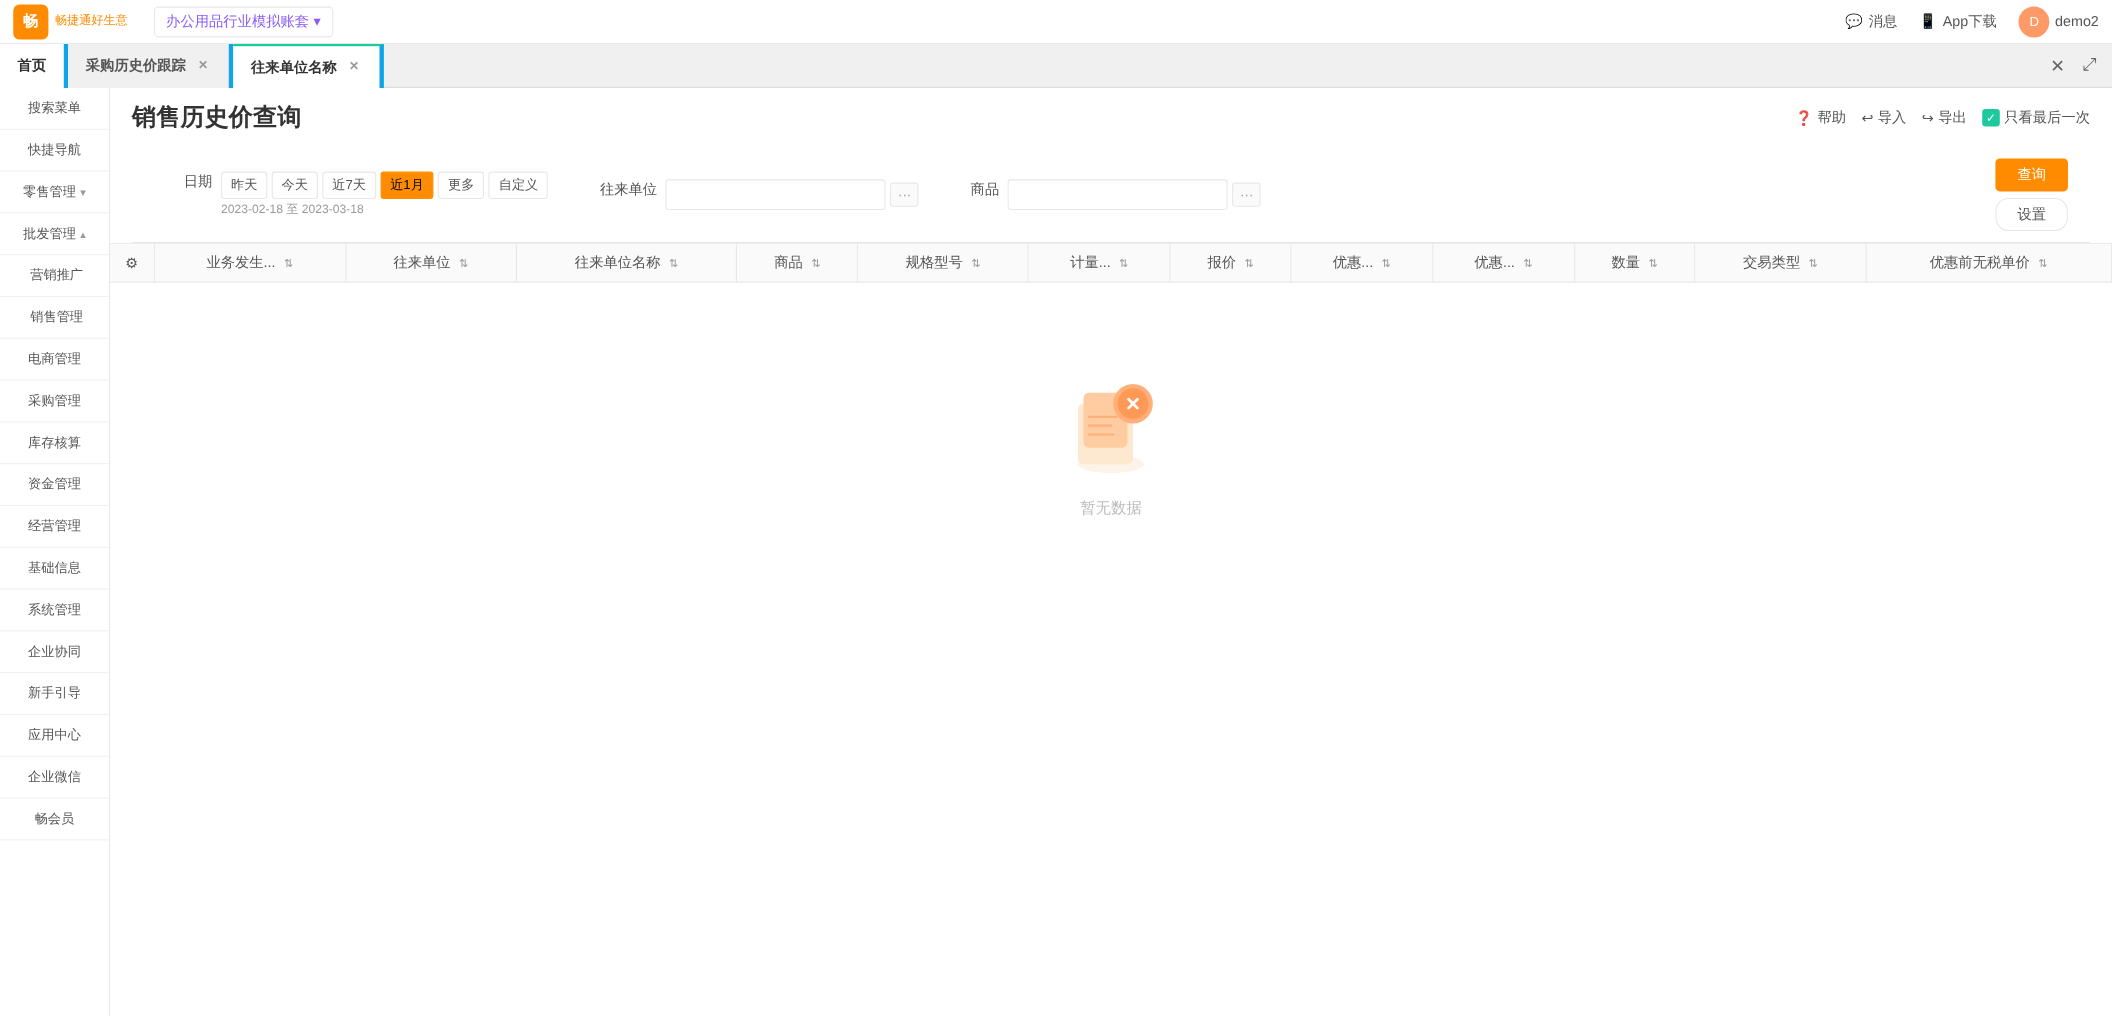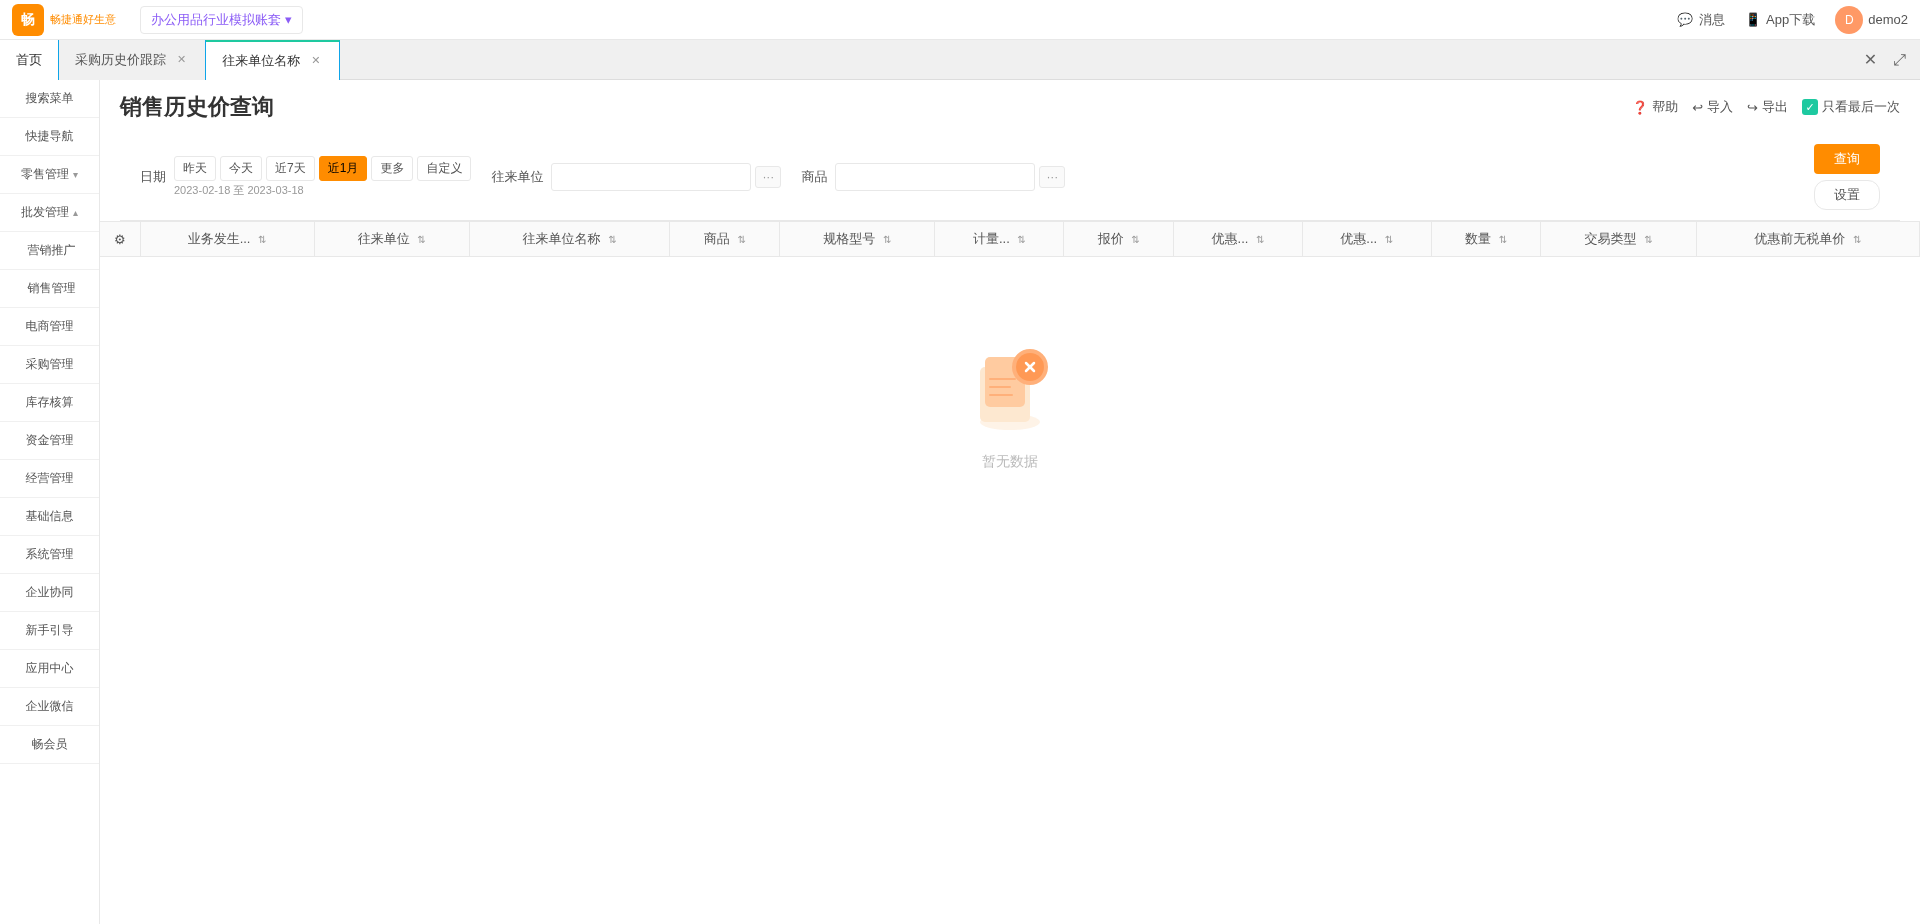--- a/index.html
+++ b/index.html
@@ -91,24 +91,25 @@
       padding-left: 0;
     }
     .tab {
       height: 40px;
       padding: 0 16px;
       display: flex;
       align-items: center;
       gap: 8px;
       cursor: pointer;
       font-size: 13px;
-      border-right: 1px solid #0ea5e9;
+      border-right: 4px solid #0ea5e9;
       color: #555;
       background: #f0f0f0;
       flex-shrink: 0;
+      font-weight: bold;
     }
     .tab.home {
       background: #fff;
       color: #333;
     }
     .tab.active {
       background: #fff;
       color: #333;
       border-top: 2px solid #1ec9a0;
     }
@@ -228,22 +229,23 @@
       padding: 10px 20px 10px 20px;
       background: #fff;
       display: flex;
       align-items: center;
       gap: 20px;
       flex-wrap: wrap;
       border-bottom: 1px solid #e8e8e8;
     }
     .filter-group {
       display: flex;
-      align-items: center;
+      align-items: flex-start;
       gap: 8px;
+      margin-left: 27px;
     }
     .filter-label {
       color: #555;
       font-size: 13px;
       white-space: nowrap;
     }
     .date-buttons {
       display: flex;
       align-items: center;
       gap: 4px;

